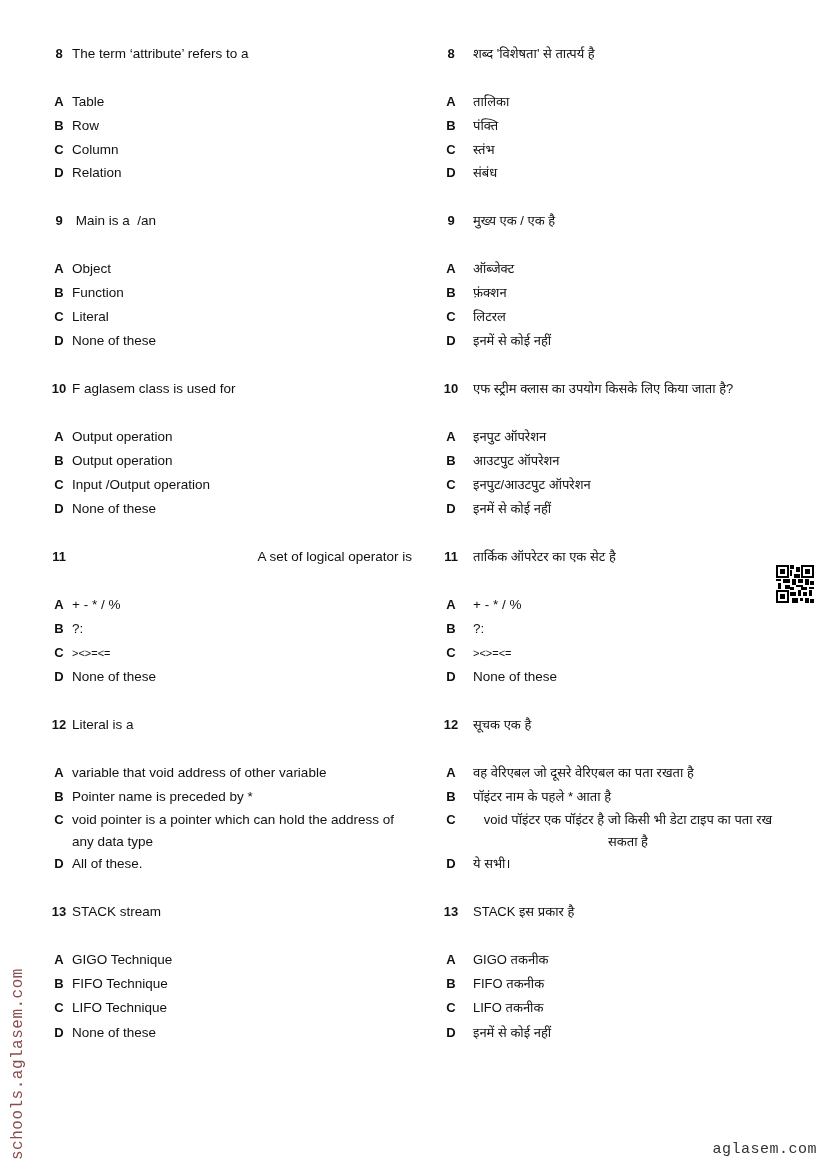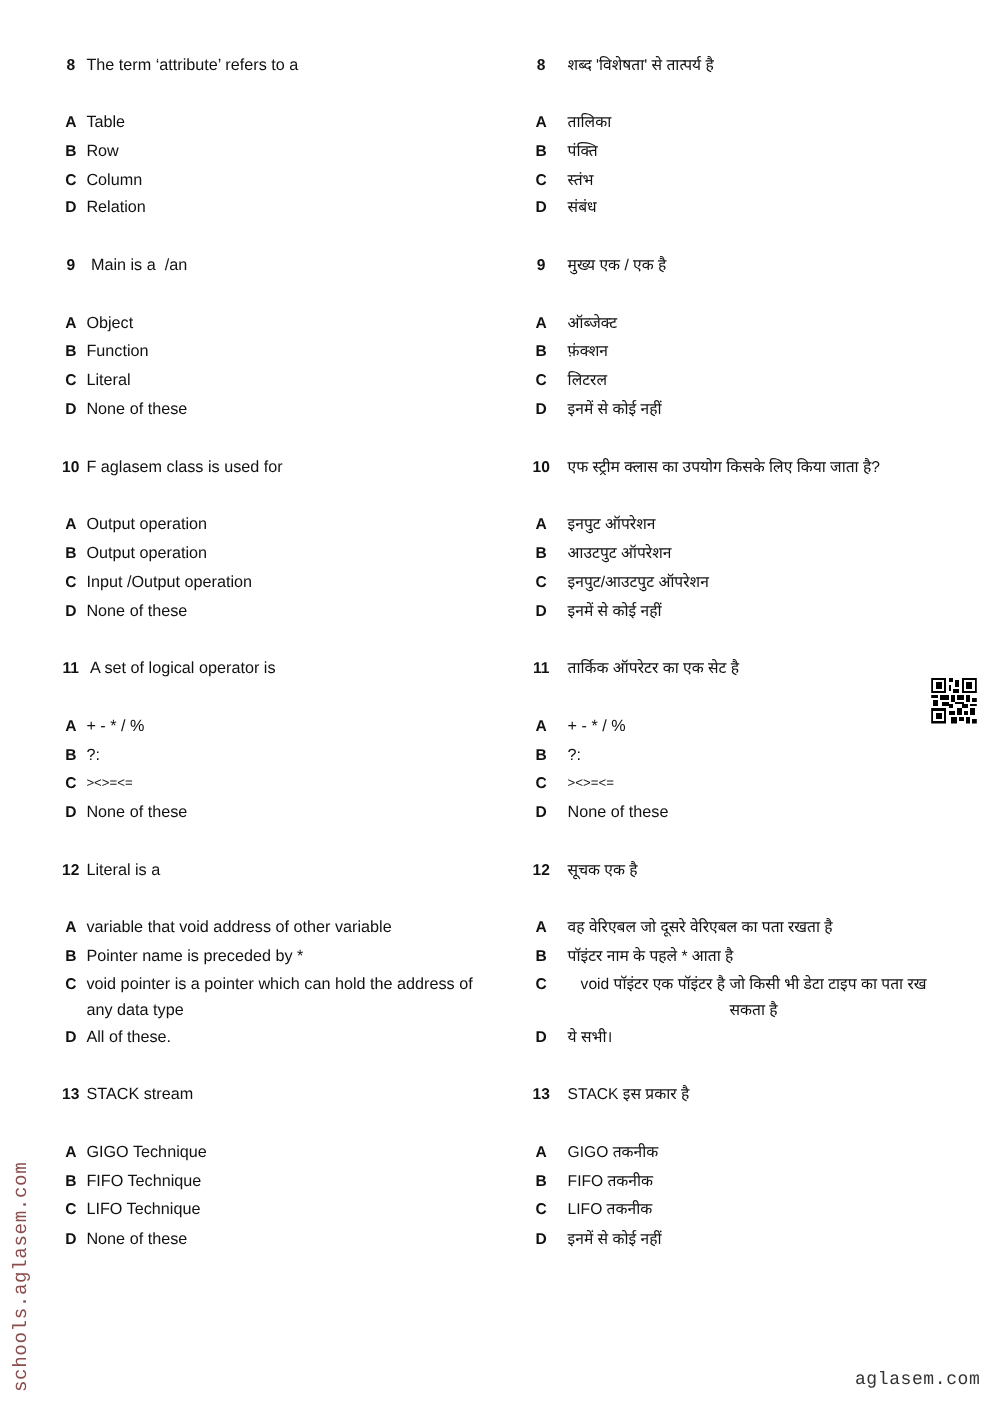--- a/index.html
+++ b/index.html
@@ -90,21 +90,21 @@
       <span class="num letter">C</span>
       <span class="txt">Input /Output operation</span>
     </div>
   <div class="row" style="top:498px;">
       <span class="num letter">D</span>
       <span class="txt">None of these</span>
     </div>
 
   <div class="row" style="top:546px;">
     <span class="num">11</span>
-    <span class="txt" style="white-space:pre;"> A set of logical operator is</span>
+    <span class="txt" style="white-space:pre;text-align:right;"> A set of logical operator is</span>
   </div>
   <div class="row" style="top:594px;">
       <span class="num letter">A</span>
       <span class="txt">+ - * / %</span>
     </div>
   <div class="row" style="top:618px;">
       <span class="num letter">B</span>
       <span class="txt">?:</span>
     </div>
   <div class="row" style="top:642px;">

